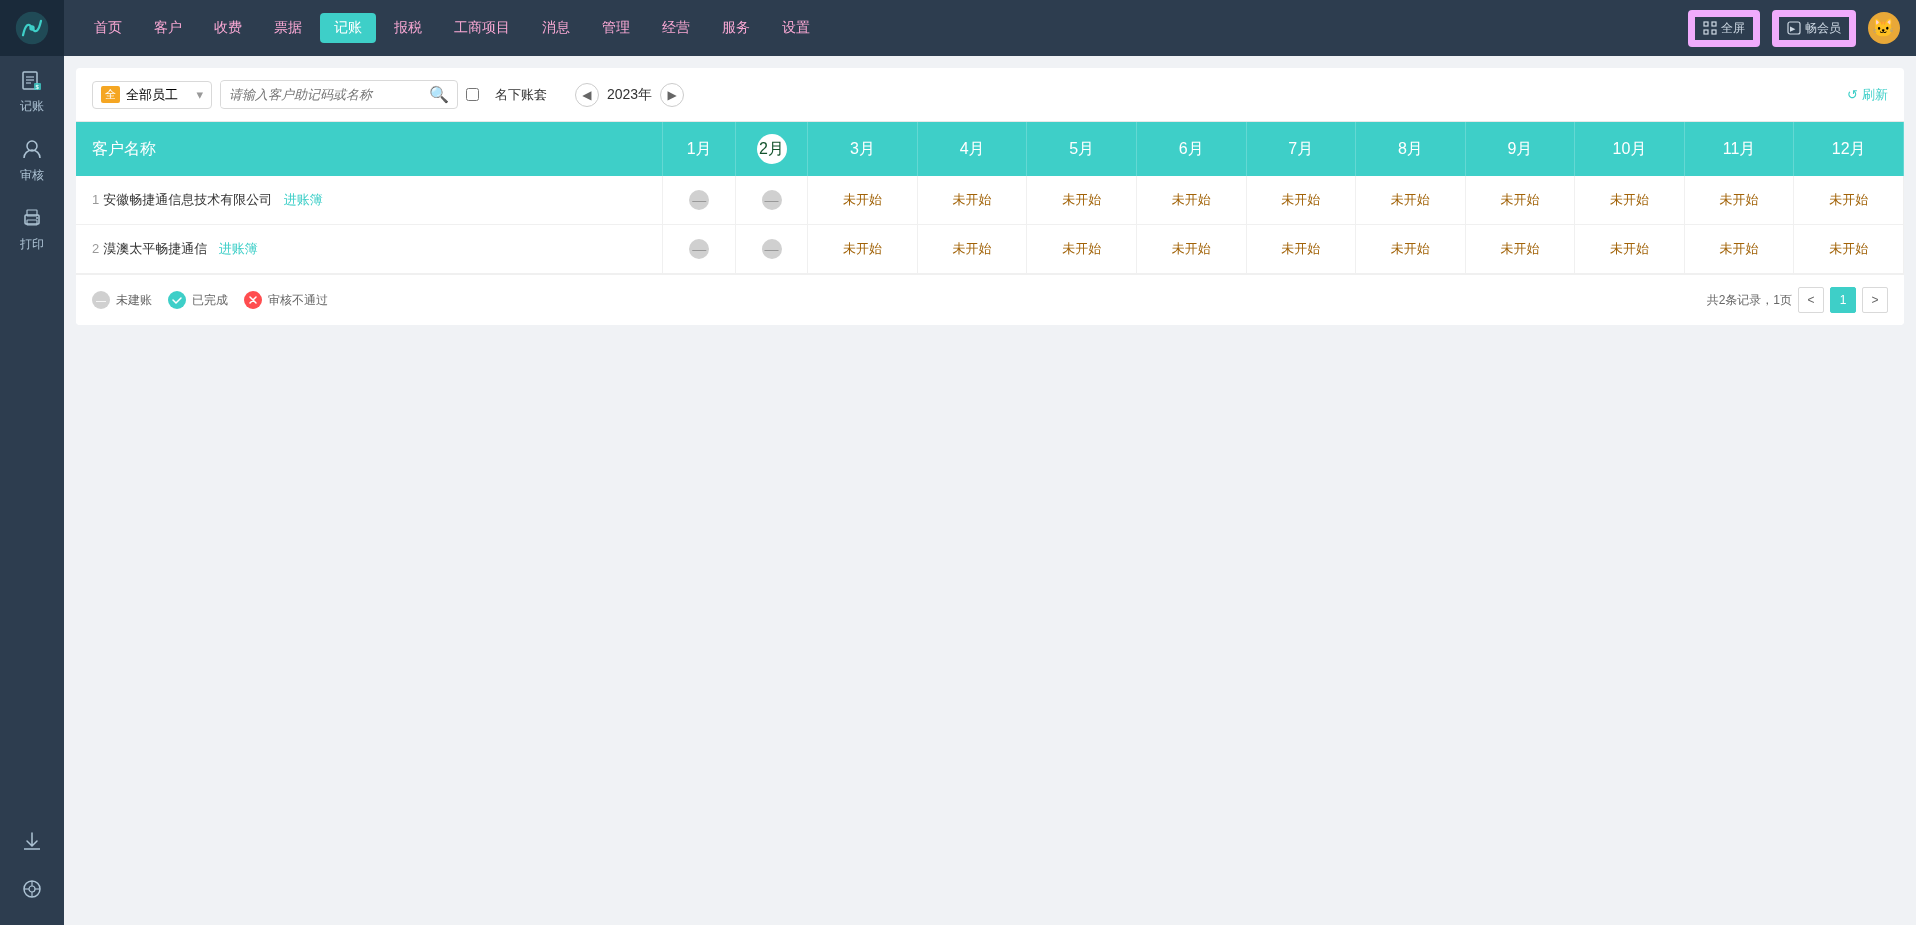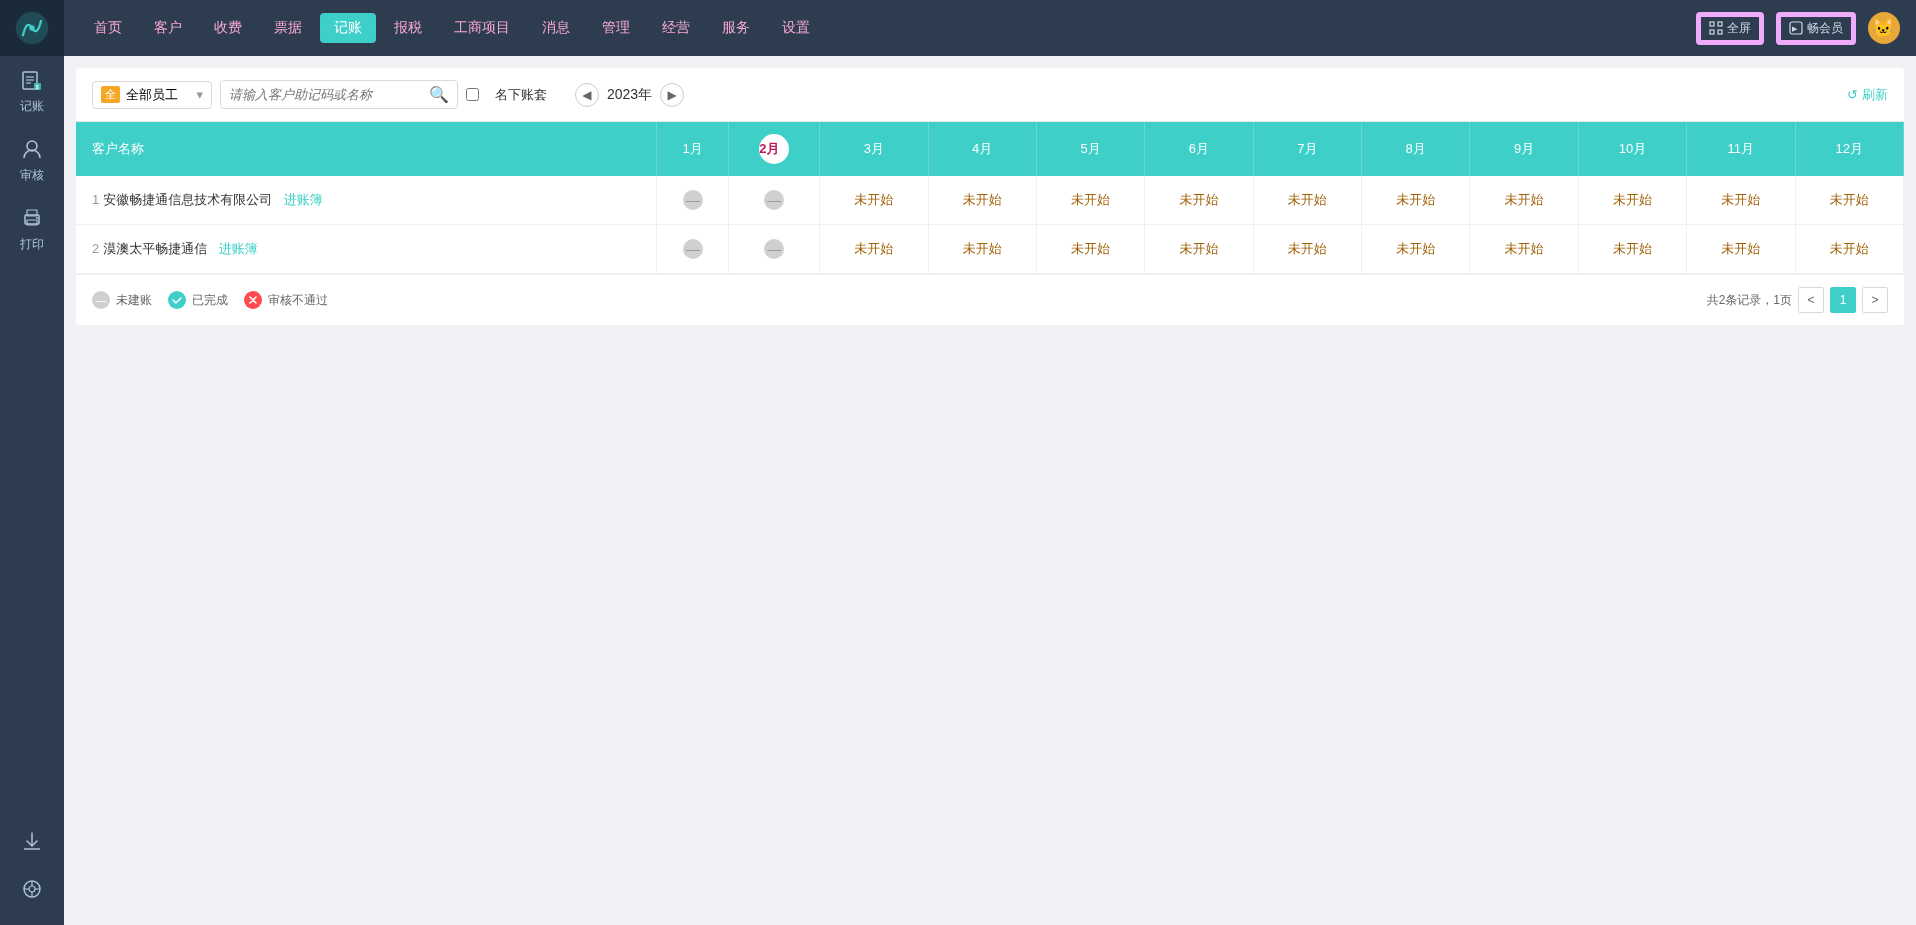--- a/index.html
+++ b/index.html
@@ -87,21 +87,21 @@
       align-items: center;
       gap: 12px;
       color: #cdd8e3;
       font-size: 13px;
     }
     .topnav-right .fullscreen-btn, .topnav-right .vip-btn {
       display: flex;
       align-items: center;
       gap: 4px;
       cursor: pointer;
-      border: 5px solid #f0abfc;
+      border: 7px solid #f0abfc;
       border-radius: 4px;
       padding: 3px 8px;
       font-size: 12px;
     }
     .avatar {
       width: 32px;
       height: 32px;
       border-radius: 50%;
       background: #e8a838;
       display: flex;
@@ -223,40 +223,41 @@
     table {
       width: 100%;
       border-collapse: collapse;
       min-width: 900px;
     }
     thead tr {
       background: #3ecfc8;
       color: #fff;
     }
     thead th {
-      padding: 12px 8px;
+      padding: 12px 2px;
       text-align: center;
       font-weight: 500;
-      font-size: 13px;
+      font-size: 16px;
       border-right: 1px solid rgba(255,255,255,0.2);
     }
     thead th:first-child {
       text-align: left;
       padding-left: 16px;
       min-width: 300px;
     }
     .month-circle {
       display: inline-flex;
       width: 30px;
       height: 30px;
       border-radius: 50%;
       background: #fff;
-      color: #be185d;
-      align-items: center;
-      font-weight: bold;
+      color: #14532d;
+      align-items: center;
+      justify-content: center;
+      font-weight: normal;
     }
     tbody tr {
       border-bottom: 1px solid #f0f0f0;
     }
     tbody td {
       padding: 14px 8px;
       text-align: center;
       font-size: 13px;
       color: #666;
       border-right: 1px solid #f0f0f0;

